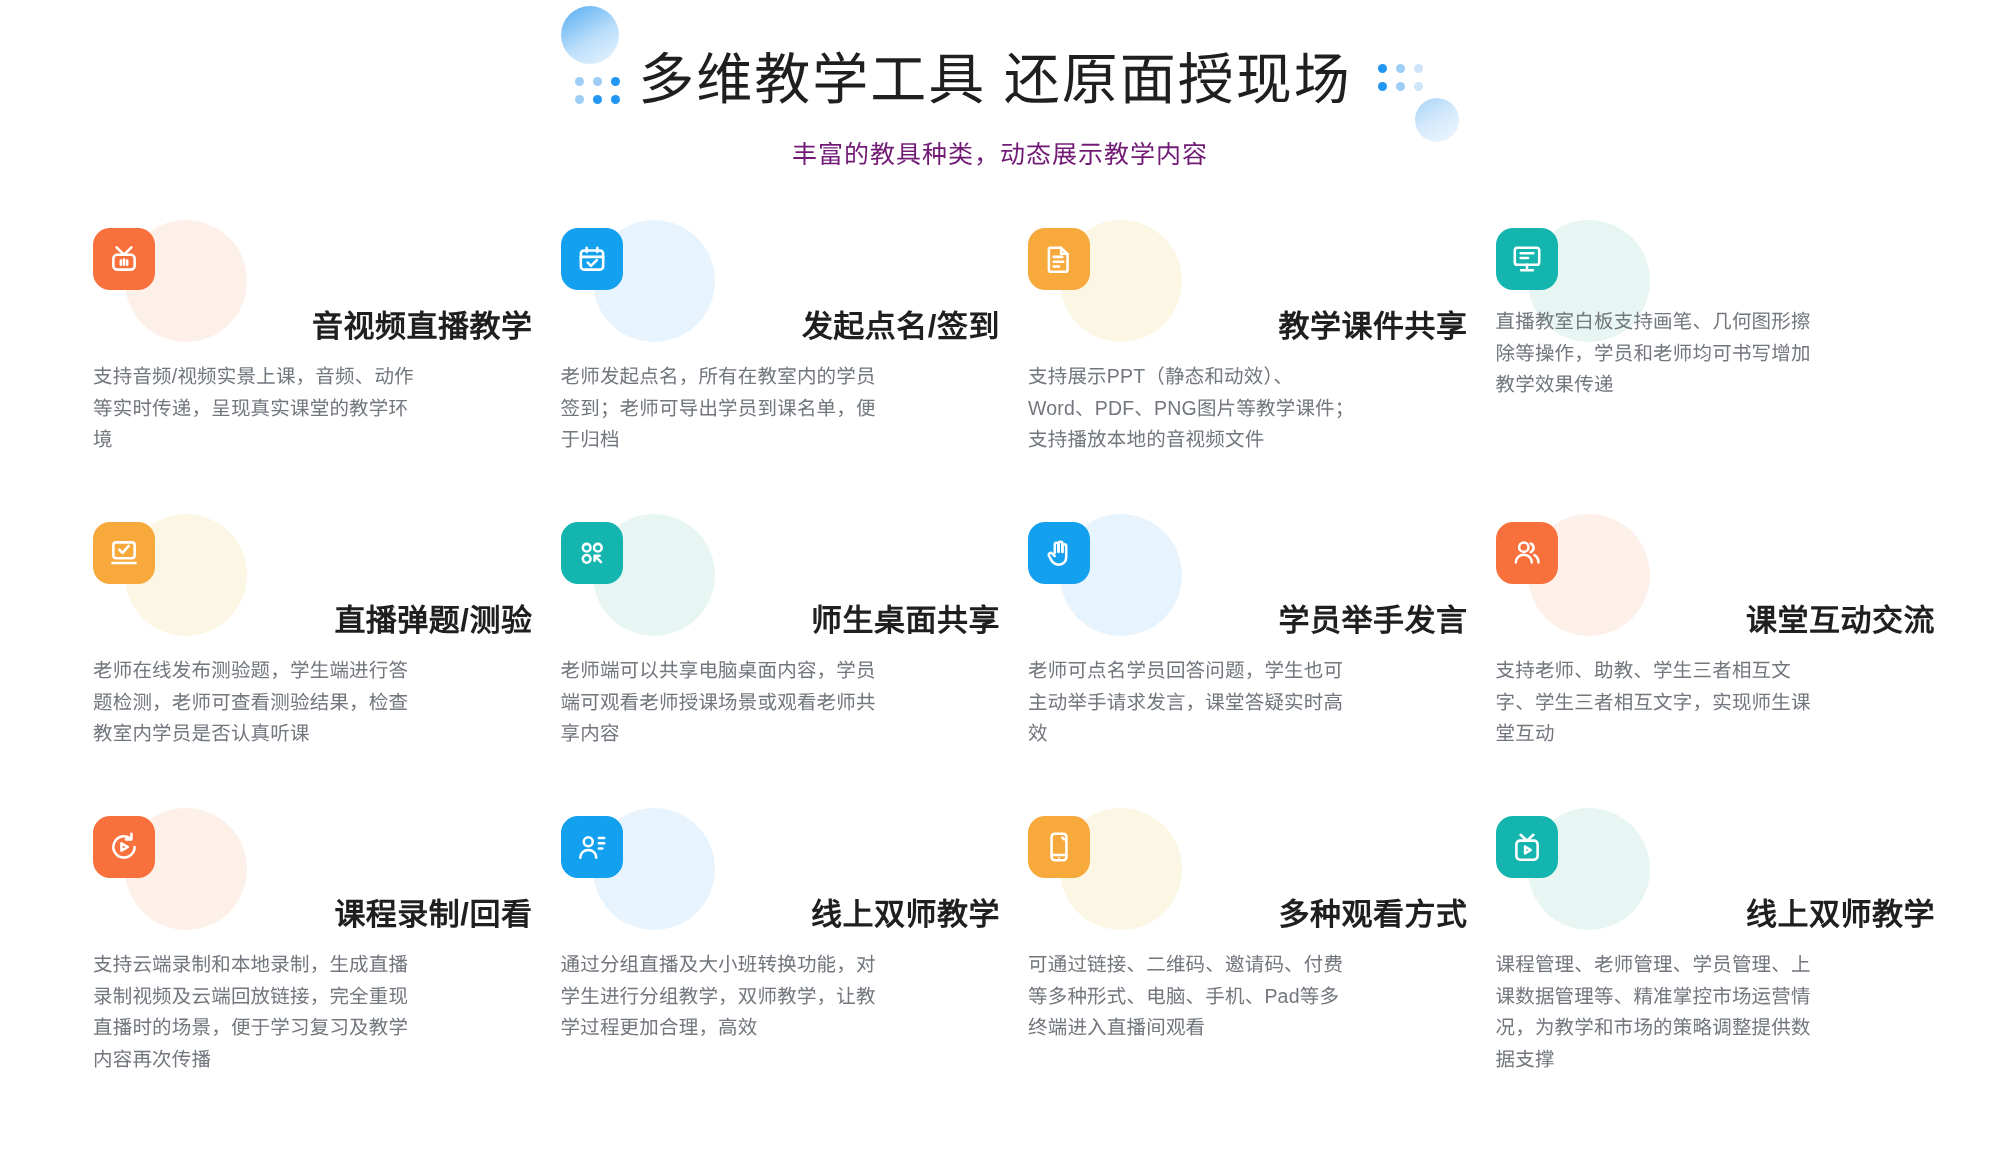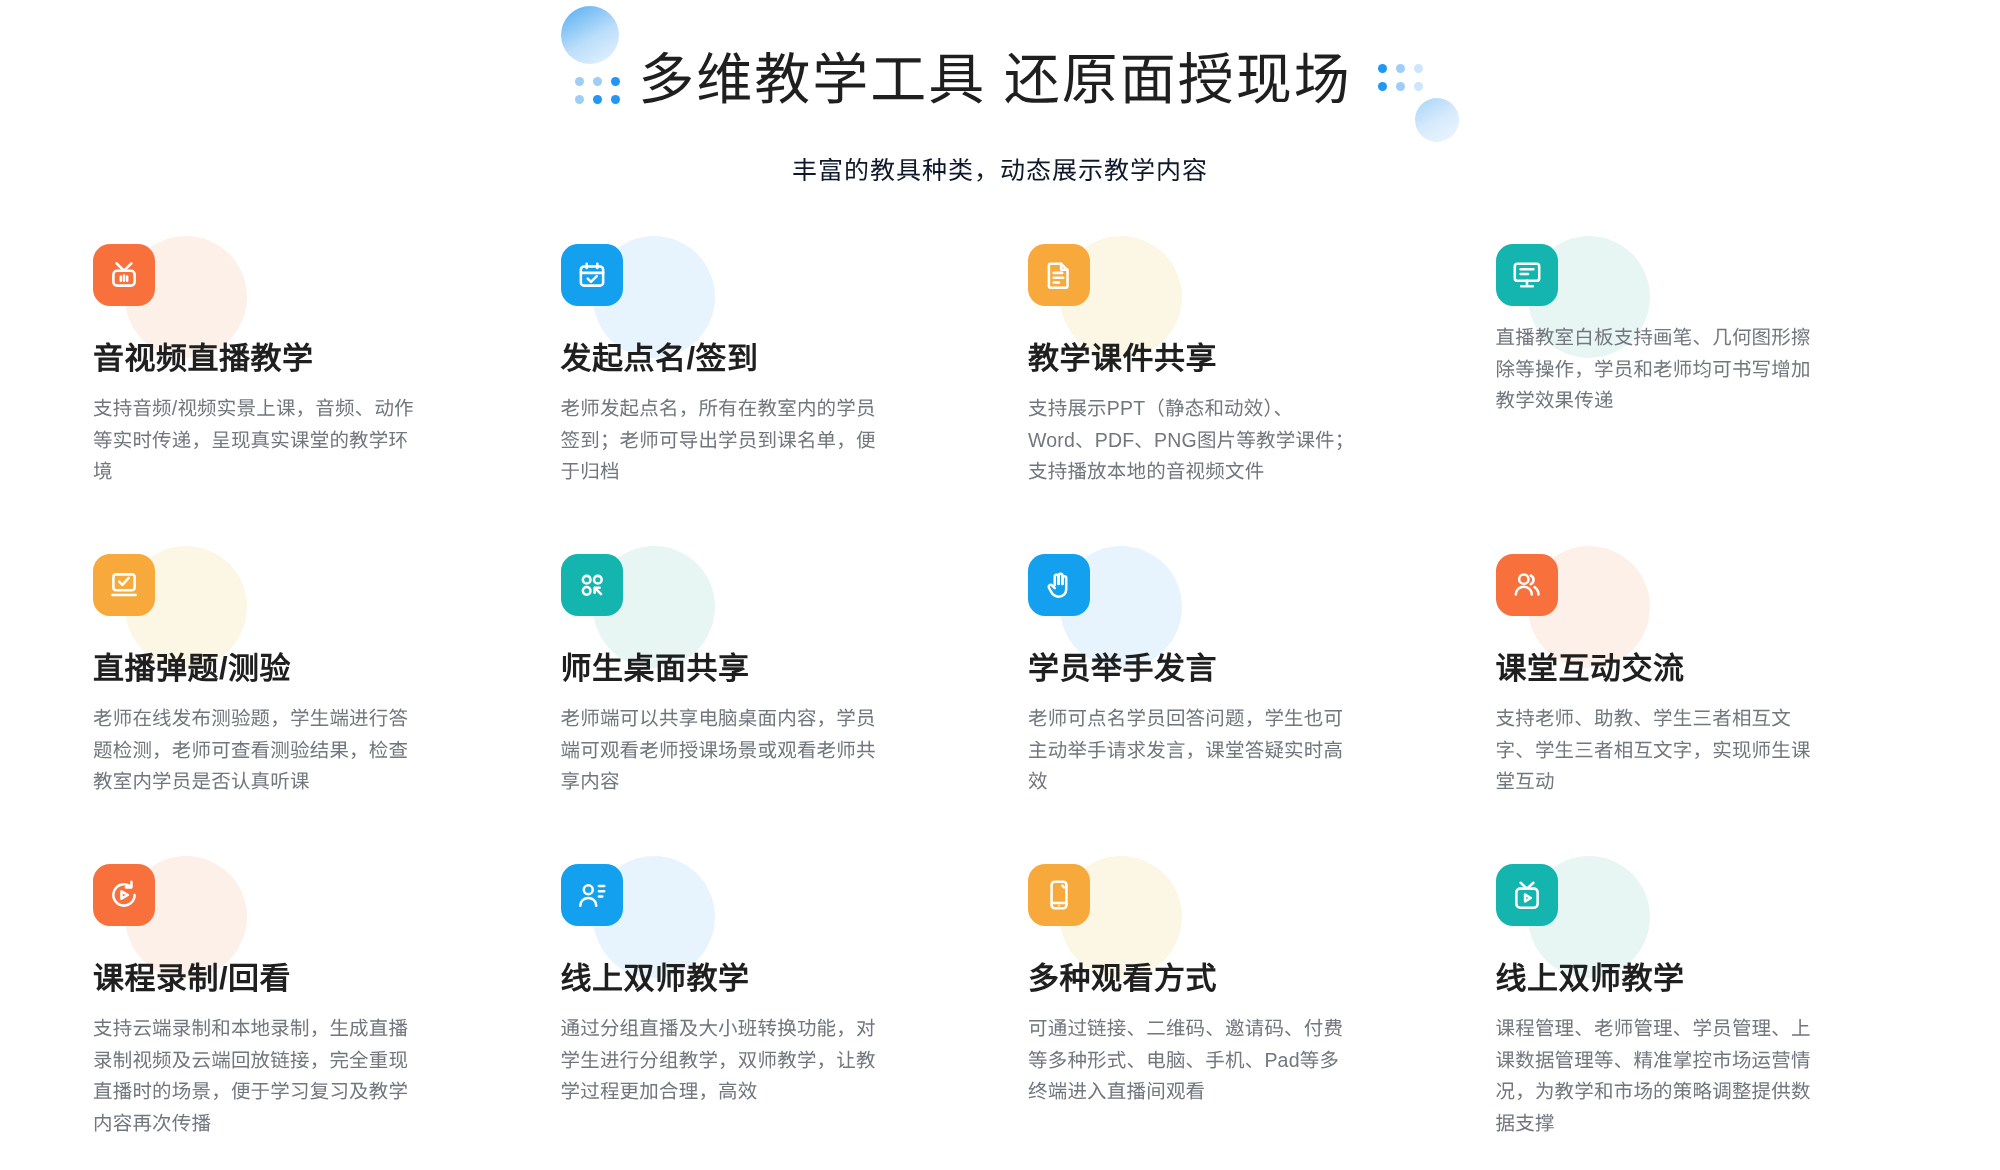--- a/index.html
+++ b/index.html
@@ -77,23 +77,23 @@
     position: absolute;
     right: -34px;
     bottom: -16px;
     width: 44px;
     height: 44px;
     border-radius: 50%;
     background: linear-gradient(150deg, #a6d4f7 0%, #d6eafc 50%, #eef7fe 100%);
     z-index: 1;
   }
   .subtitle {
-    margin-top: 24px;
+    margin-top: 8px;
     font-size: 25px;
-    color: #0f172a;
+    color: #701a75;
     letter-spacing: 1px;
   }
 
   
   .grid {
     position: relative;
     margin: 58px auto 0 auto;
     width: 1870px;
     display: grid;
     grid-template-columns: repeat(4, 1fr);
@@ -121,26 +121,27 @@
     height: 62px;
     border-radius: 17px;
     display: flex;
     align-items: center;
     justify-content: center;
   }
   .icon-box svg { display: block; }
   .card-title {
     position: relative;
     z-index: 2;
-    margin-top: 34px;
+    margin-top: 18px;
     font-size: 31px;
     font-weight: 700;
     color: #1f1f1f;
     letter-spacing: 0.5px;
     line-height: 1.2;
+    text-align: right;
   }
   .card-desc {
     position: relative;
     z-index: 2;
     margin-top: 16px;
     font-size: 19.5px;
     line-height: 1.62;
     color: #72767d;
     max-width: 330px;
     letter-spacing: 0.2px;

